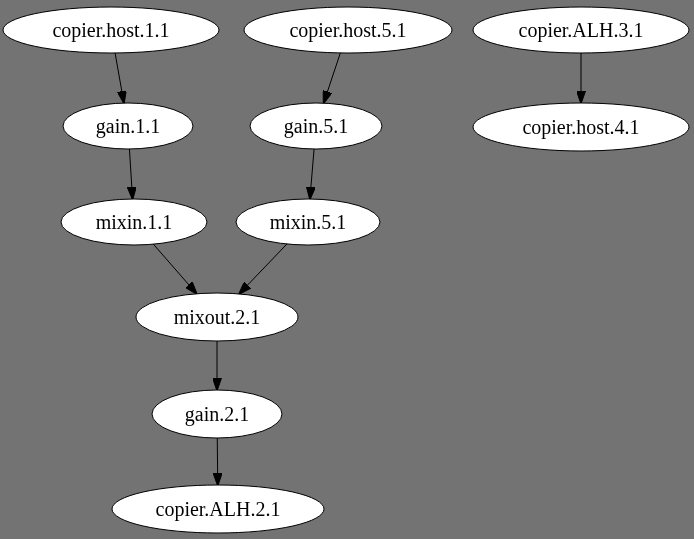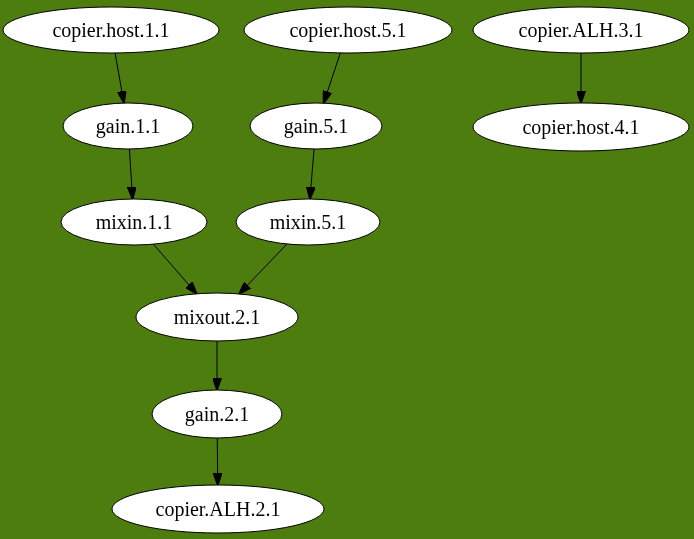--- a/index.html
+++ b/index.html
@@ -4,21 +4,21 @@
 <style>
   html, body {
     margin: 0;
     padding: 0;
     background: #ffffff;
   }
   .canvas {
     width: 694px;
     height: 539px;
     position: relative;
-    background: #4d7c0f;
+    background: #737373;
     overflow: hidden;
   }
   svg {
     display: block;
   }
   .node-ellipse {
     fill: #ffffff;
     stroke: #000000;
     stroke-width: 1;
   }

